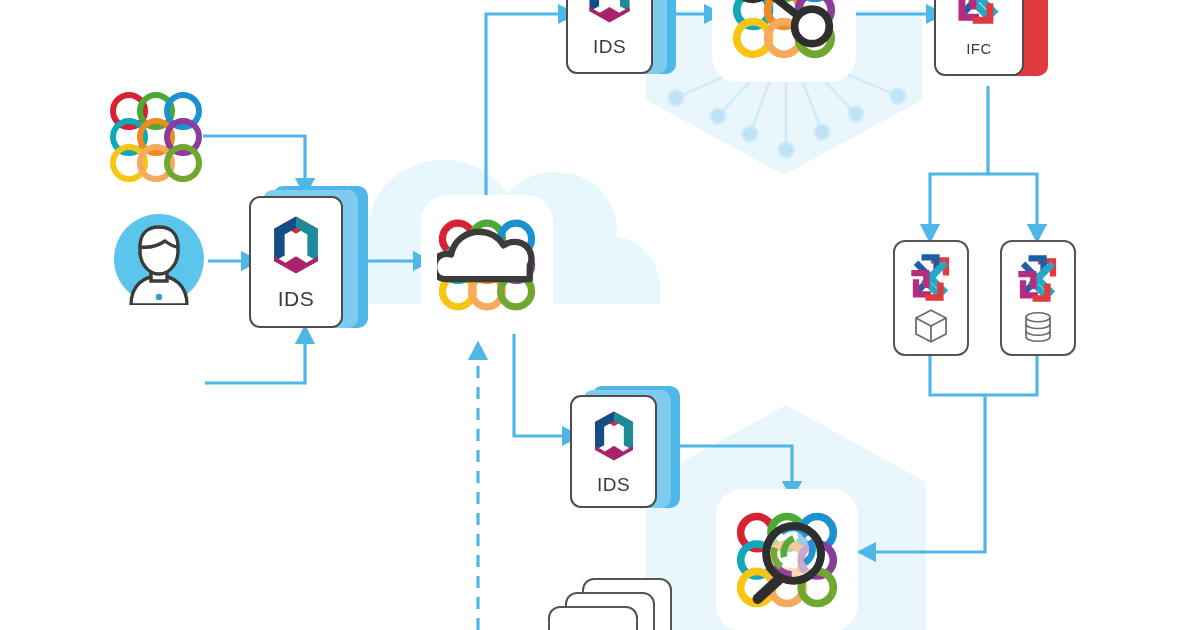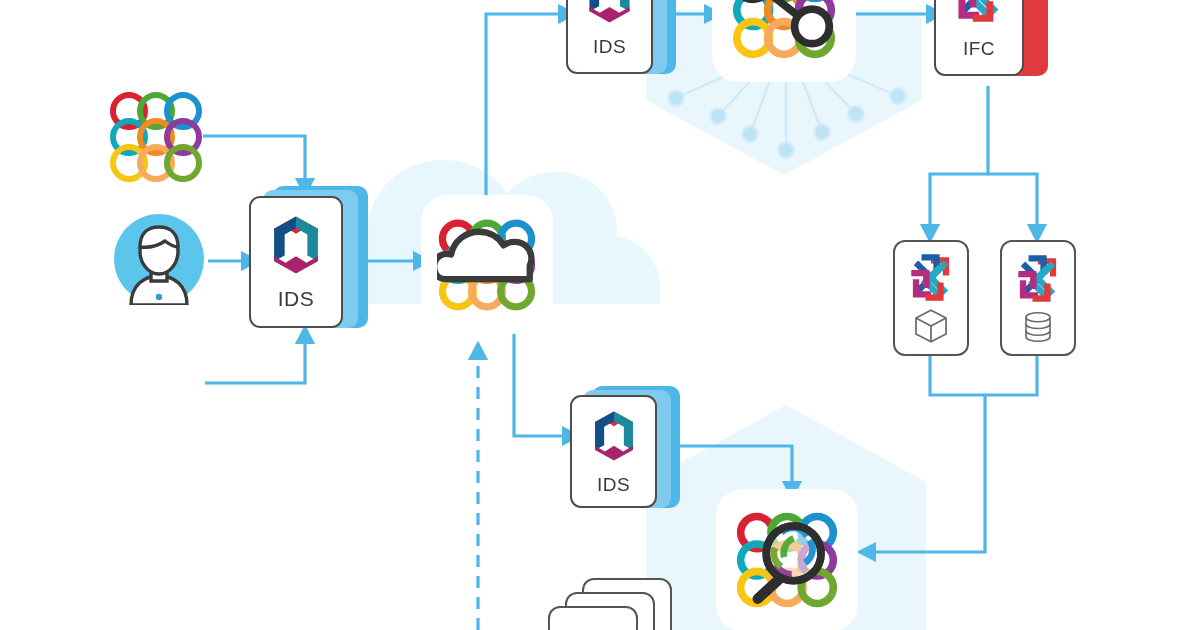--- a/index.html
+++ b/index.html
@@ -291,21 +291,21 @@
           <path d="M40 14 L62 14 L62 36" stroke="#E03A3E"></path>
           <path d="M18 18 L40 40 L18 62" stroke="#1D5EA8"></path>
           <path d="M40 66 L18 66 L18 44" stroke="#B62C7E"></path>
           <path d="M62 62 L40 40 L62 18" stroke="#27A8C4"></path>
           <path d="M26 10 L48 10 L48 32" stroke="#1D5EA8"></path>
           <path d="M54 24 L32 46 L54 68" stroke="#27A8C4"></path>
           <path d="M32 70 L54 70 L54 48" stroke="#E03A3E"></path>
           <path d="M10 34 L32 34 L32 56" stroke="#B62C7E"></path>
         </g>
       </svg>
-      <div class="doc-label" style="font-size:19px;">IFC</div>
+      <div class="doc-label" style="font-size:15px;">IFC</div>
     </div>
   </div>
 
   <div class="ocard" style="left:893px; top:240px; width:76px; height:116px;">
     <svg viewBox="0 0 66 66" width="52" height="52" xmlns="http://www.w3.org/2000/svg">
       <g fill="none" stroke-width="8" stroke-linejoin="miter">
         <path d="M33 12 L52 12 L52 31" stroke="#E03A3E"></path>
         <path d="M14 15 L33 34 L14 53" stroke="#1D5EA8"></path>
         <path d="M33 55 L14 55 L14 36" stroke="#B62C7E"></path>
         <path d="M52 53 L33 34 L52 15" stroke="#27A8C4"></path>

